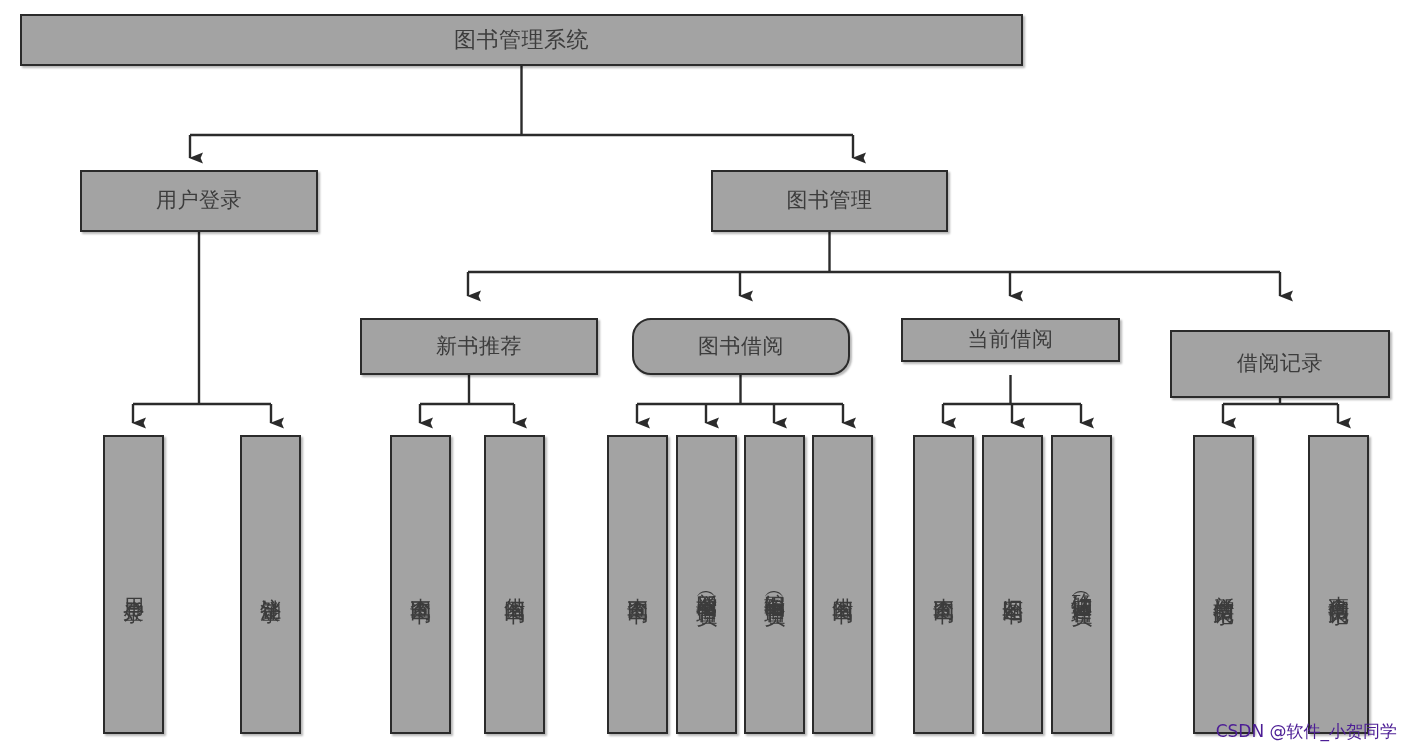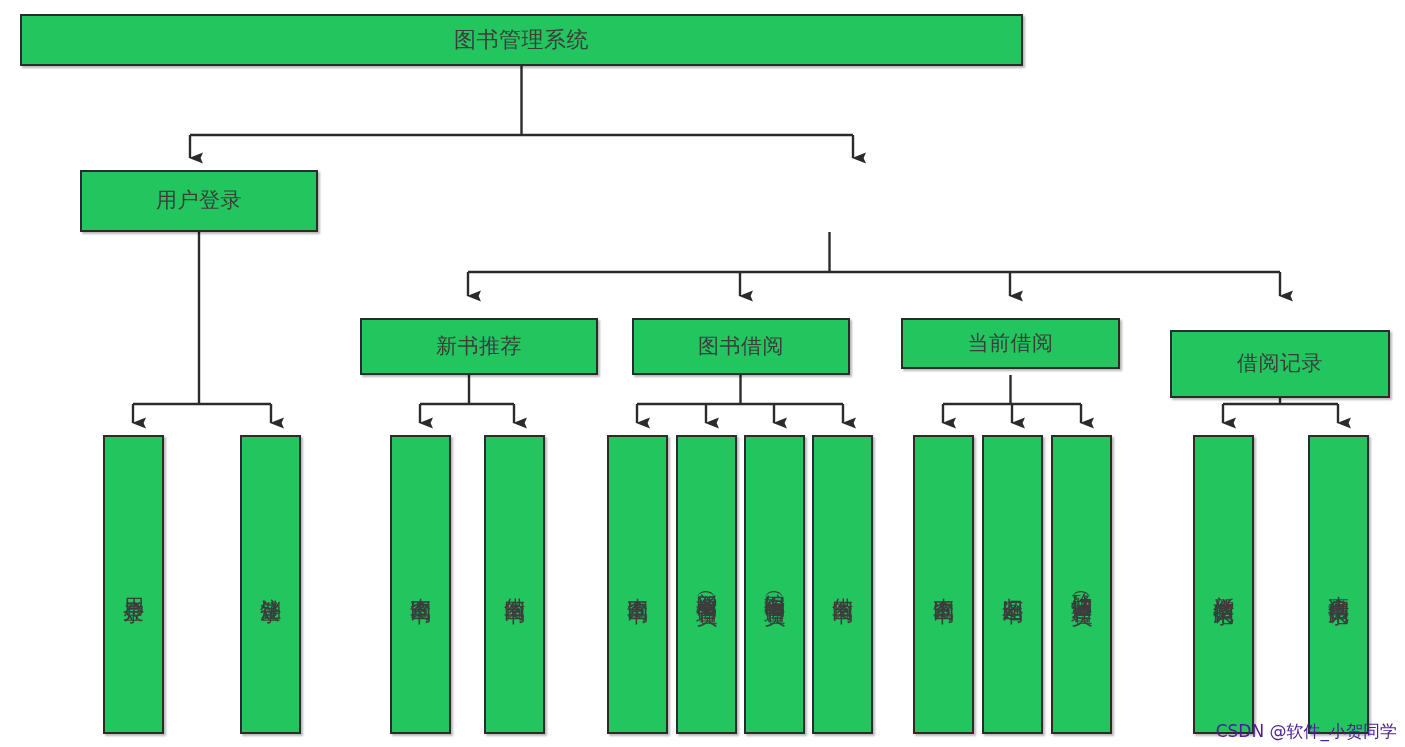--- a/index.html
+++ b/index.html
@@ -21,21 +21,21 @@
     position: absolute;
     left: 0;
     top: 0;
     width: 1405px;
     height: 747px;
     pointer-events: none;
   }
   .node {
     position: absolute;
     box-sizing: border-box;
-    background: #22c55e;
+    background: #a3a3a3;
     border: 2px solid #2b2b2b;
     box-shadow: 2px 2px 2px rgba(0,0,0,0.28);
     display: flex;
     align-items: center;
     justify-content: center;
     color: #3c3c3c;
     z-index: 2;
   }
   .node .lbl {
     display: block;
@@ -133,28 +133,31 @@
     </g>
   </svg>
 
   <div class="node root h" style="left:20px; top:14px; width:1003px; height:52px;">
     <span class="lbl">图书管理系统</span>
   </div>
 
   <div class="node h" style="left:80px; top:170px; width:238px; height:62px;">
     <span class="lbl">用户登录</span>
   </div>
+  <div class="node h" style="left:711px; top:170px; width:237px; height:62px;">
+    <span class="lbl">图书管理</span>
+  </div>
 
   <div class="node h" style="left:360px; top:318px; width:238px; height:57px;">
     <span class="lbl">新书推荐</span>
   </div>
-  <div class="node h" style="left:632px; top:318px; width:218px; height:57px;">
+  <div class="node h" style="left:632px; top:318px; width:218px; height:57px;border-radius:19px;">
     <span class="lbl">图书借阅</span>
   </div>
-  <div class="node h" style="left:901px; top:318px; width:219px; height:51px;">
+  <div class="node h" style="left:901px; top:318px; width:219px; height:44px;">
     <span class="lbl">当前借阅</span>
   </div>
   <div class="node h" style="left:1170px; top:330px; width:220px; height:68px;">
     <span class="lbl">借阅记录</span>
   </div>
 
   <div class="node v" style="left:103px; top:435px; width:61px; height:299px;">
     <span class="lbl">用户登录</span>
   </div>
   <div class="node v" style="left:240px; top:435px; width:61px; height:299px;">

